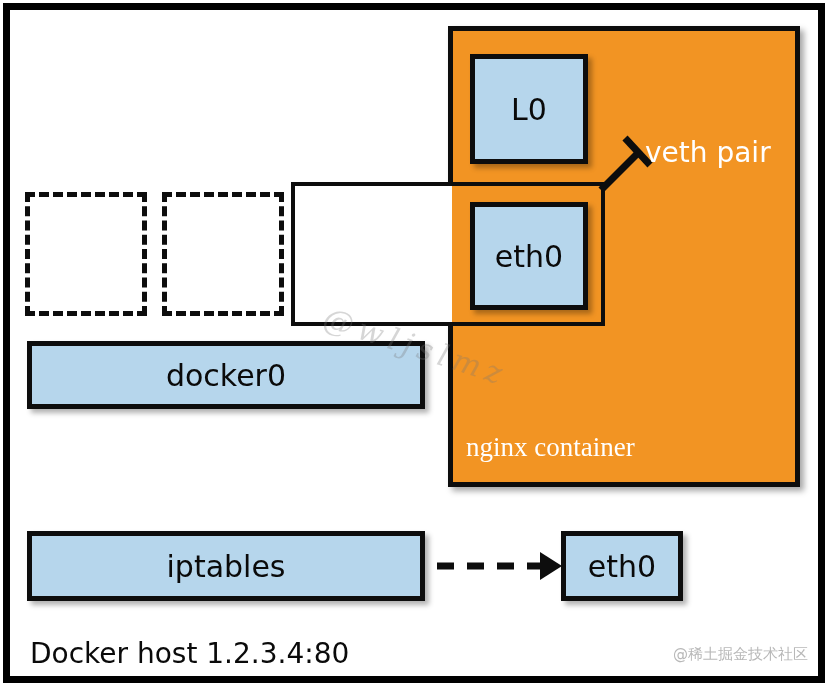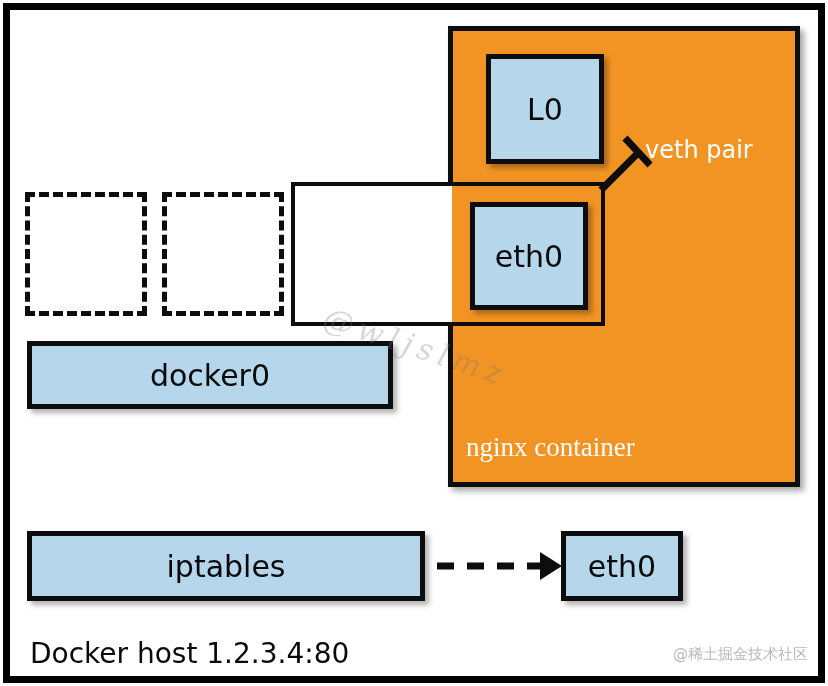--- a/index.html
+++ b/index.html
@@ -77,21 +77,21 @@
     top: 346px;
     font-size: 30px;
     color: #ffffff;
     white-space: nowrap;
     letter-spacing: -0.3px;
   }
   .veth-label {
     position: absolute;
     left: 645px;
     top: 136px;
-    font-size: 24px;
+    font-size: 28px;
     color: #ffffff;
     white-space: nowrap;
   }
 
   
   .veth-rect {
     position: absolute;
     left: 291px;
     top: 182px;
     width: 314px;
@@ -107,24 +107,24 @@
     top: 182px;
     width: 153px;
     height: 144px;
     box-sizing: border-box;
     background: #f29423;
     border: 4px solid #0d0d0d;
     border-left: none;
   }
 
   
-  #box-l0        { left: 470px; top: 54px;  width: 118px; height: 110px; font-size: 30px; margin-left: 16px; }
+  #box-l0        { left: 470px; top: 54px;  width: 118px; height: 110px; font-size: 30px; }
   #box-eth0-c    { left: 470px; top: 202px; width: 118px; height: 108px; font-size: 30px; }
   #box-vethxxx   { left: 304px; top: 198px; width: 124px; height: 112px; font-size: 28px; }
-  #box-docker0   { left: 27px;  top: 341px; width: 366px; height: 68px;  font-size: 30px; }
+  #box-docker0   { left: 27px;  top: 341px; width: 398px; height: 68px;  font-size: 30px; }
   #box-iptables  { left: 27px;  top: 531px; width: 398px; height: 70px;  font-size: 30px; }
   #box-eth0-host { left: 561px; top: 531px; width: 122px; height: 70px;  font-size: 30px; }
 
   #dash-1 { left: 25px;  top: 192px; width: 122px; height: 124px; }
   #dash-2 { left: 162px; top: 192px; width: 122px; height: 124px; }
 
   
   .host-title {
     position: absolute;
     left: 22px;

